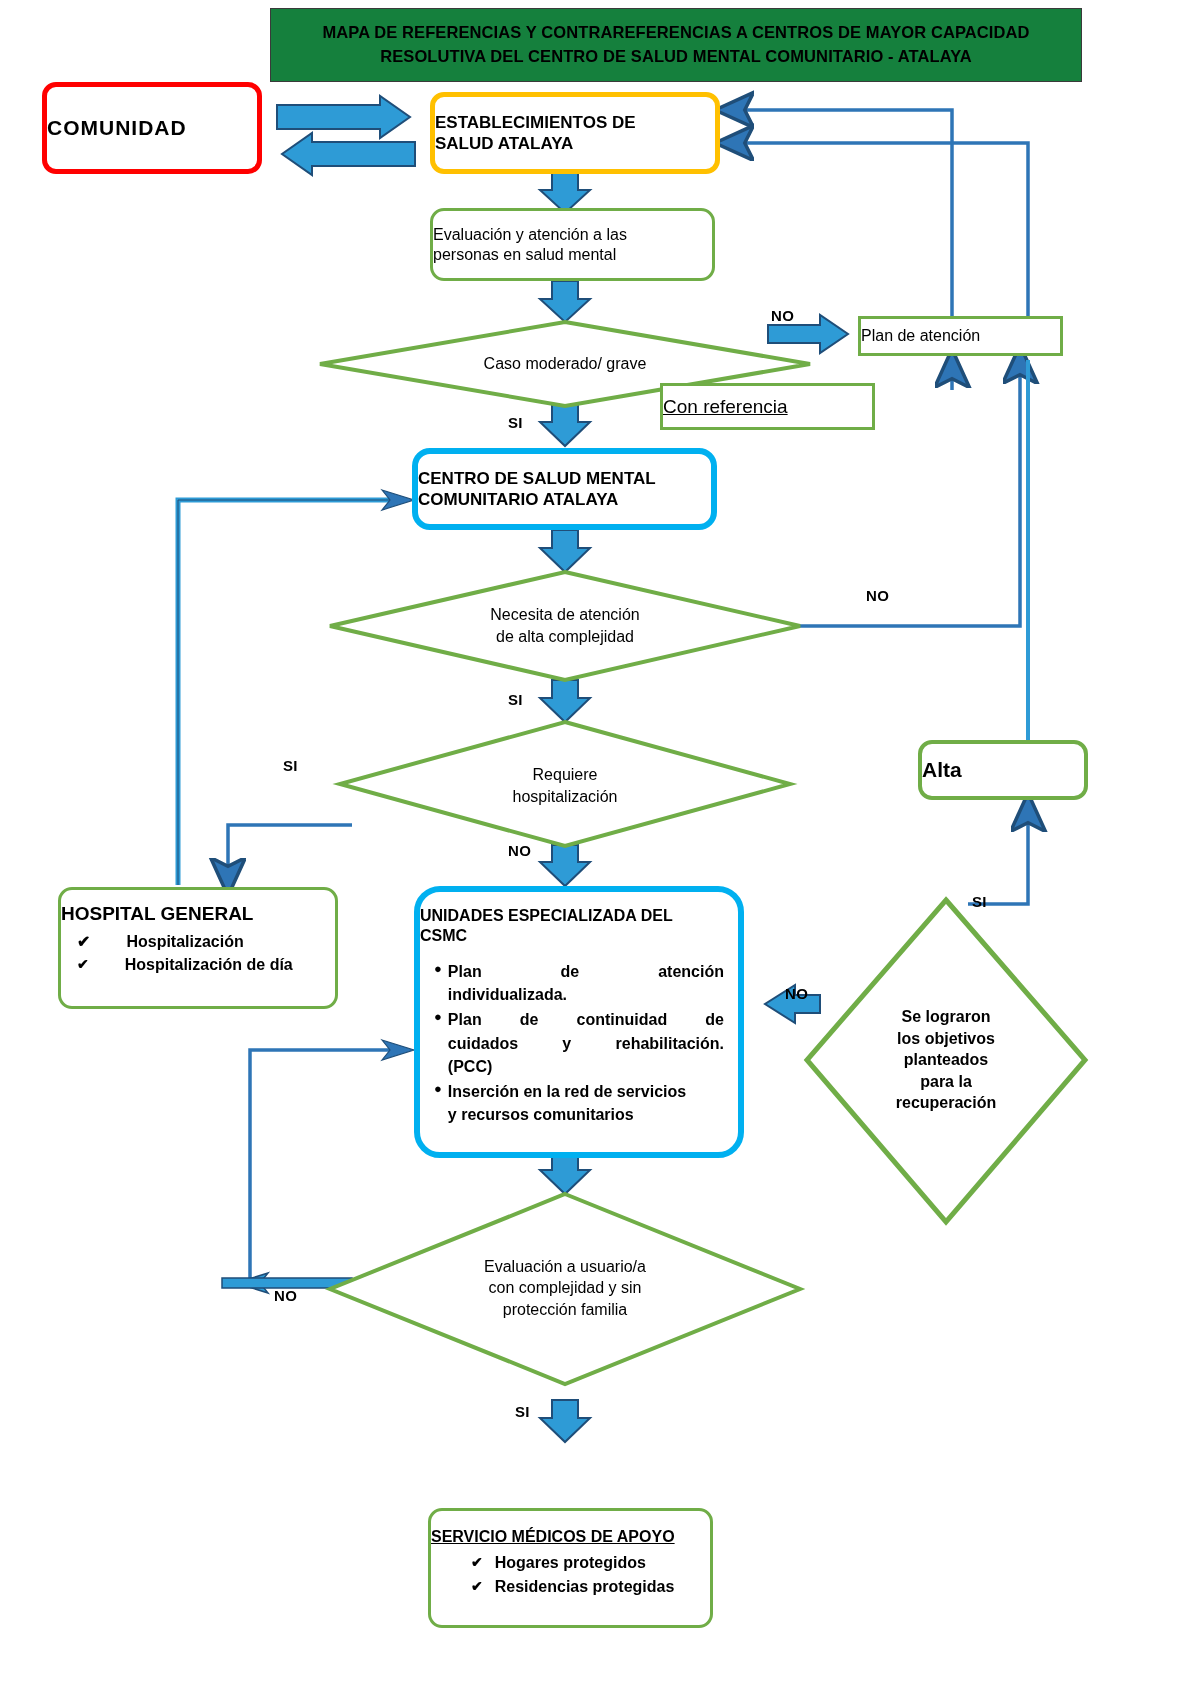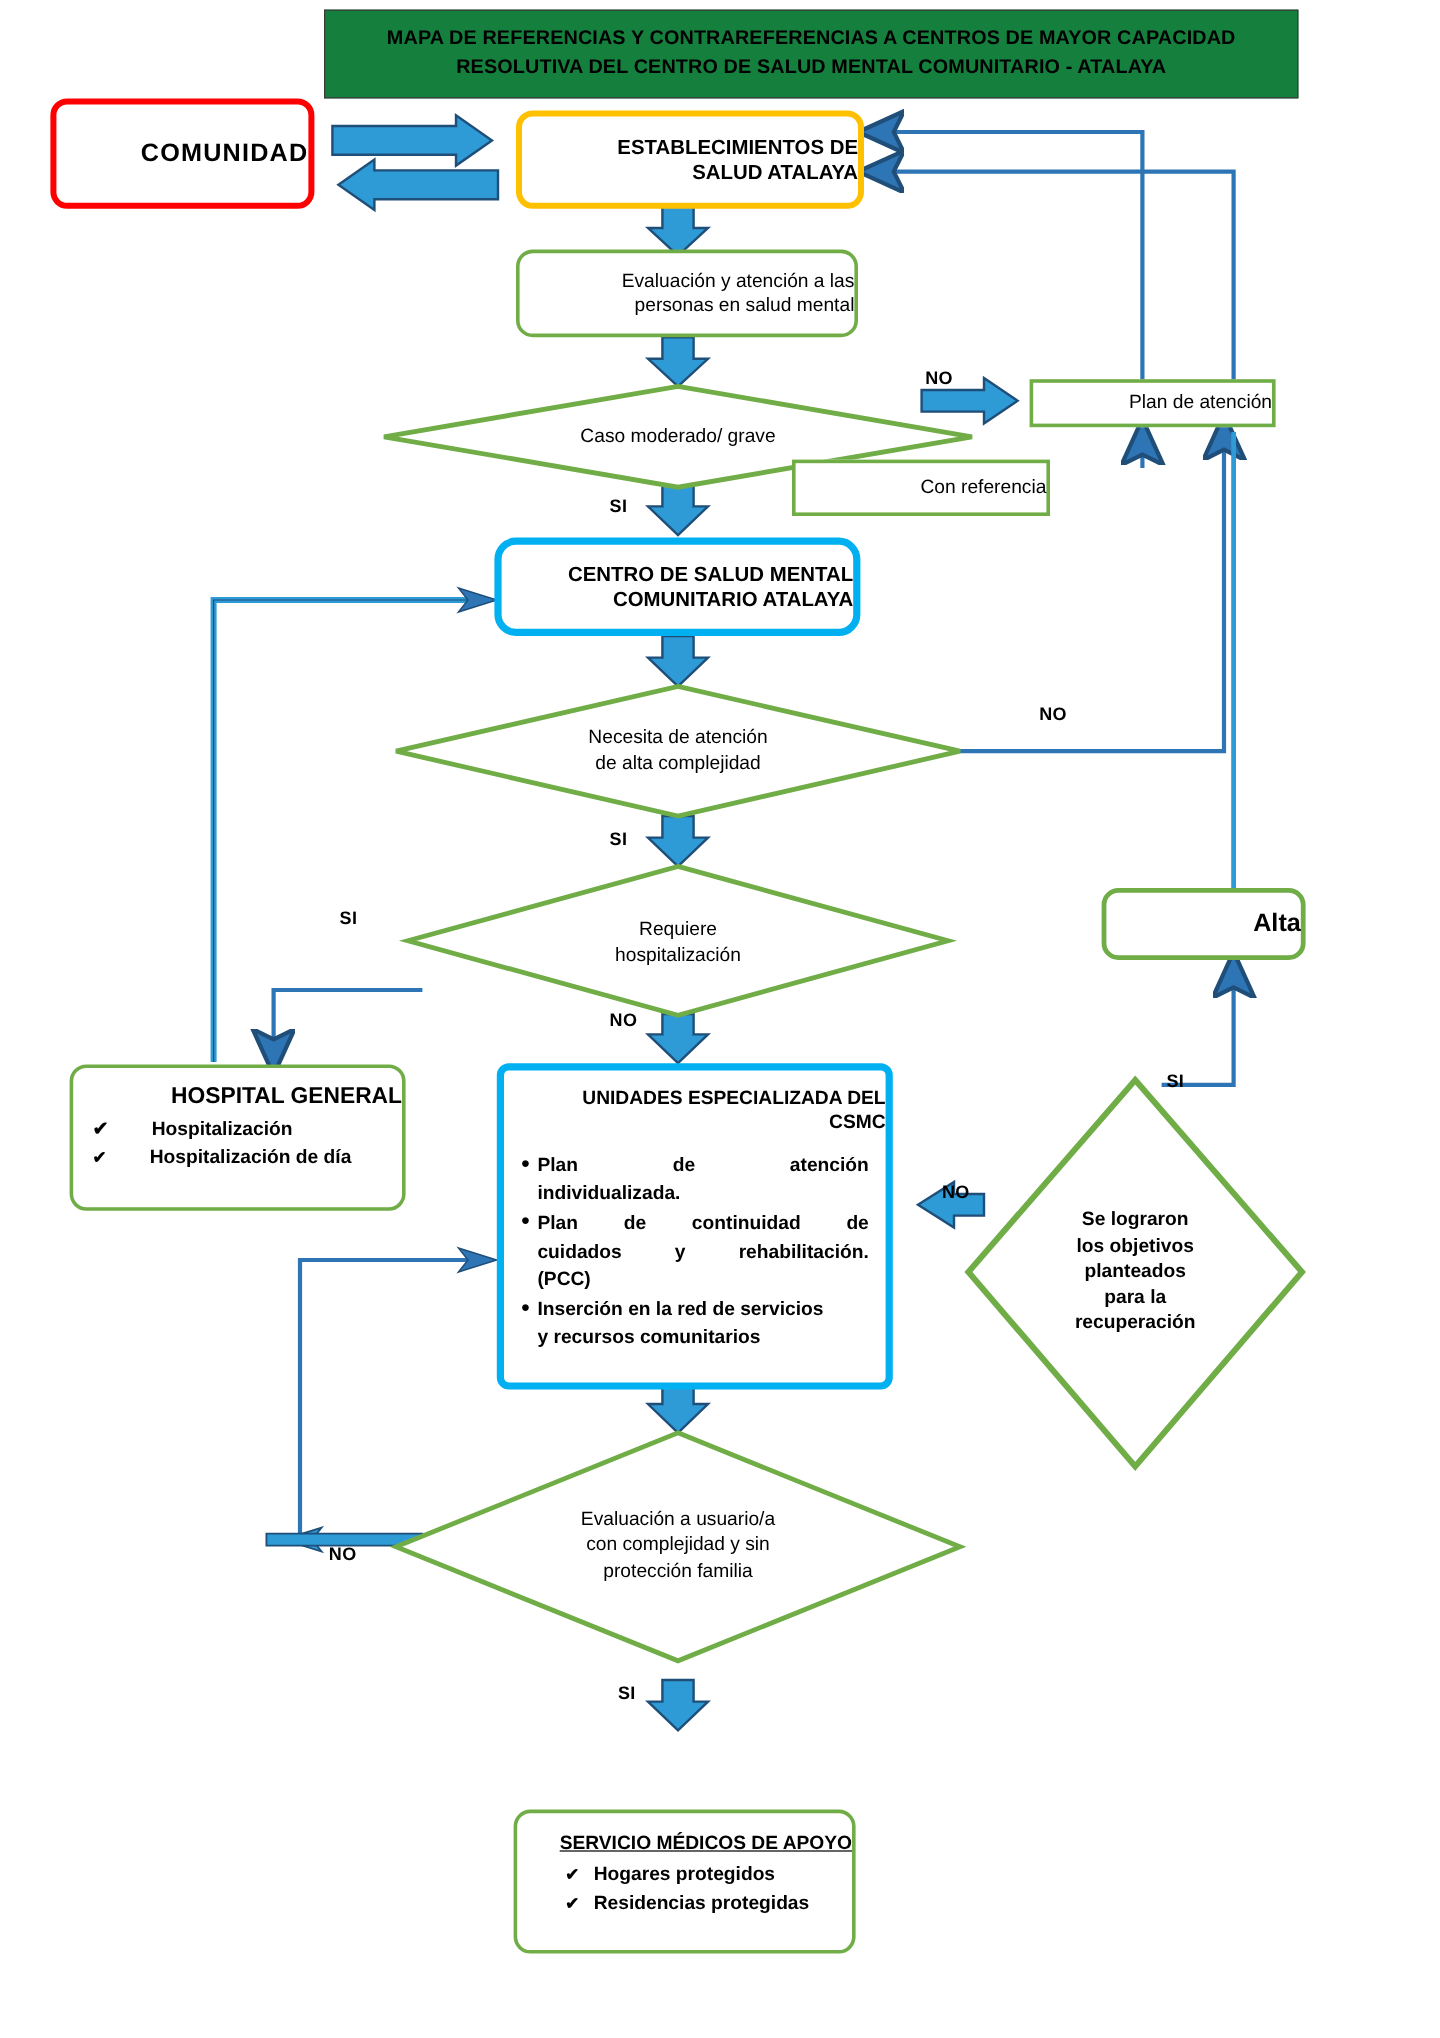--- a/index.html
+++ b/index.html
@@ -1,20 +1,20 @@
 <!DOCTYPE html>
 <html><head>
 <meta charset="utf-8">
 <style>
   html,body{margin:0;padding:0;background:#ffffff;}
   body{font-family:"Liberation Sans", sans-serif;}
   #page{position:relative;width:1200px;height:1698px;background:#fff;overflow:hidden;}
   svg.layer{position:absolute;left:0;top:0;width:1200px;height:1698px;pointer-events:none;}
   .node{position:absolute;box-sizing:border-box;display:flex;flex-direction:column;
-        align-items:flex-end;justify-content:center;text-align:center;background:#fff;}
+        align-items:flex-start;justify-content:center;text-align:center;background:#fff;}
   .rbox{border-radius:14px;}
   .txt{color:#000;line-height:1.25;}
   .bold{font-weight:bold;}
   .lbl{position:absolute;font-weight:bold;color:#000;font-size:15px;letter-spacing:.3px;}
   .titlebox{position:absolute;border:1.5px solid #3a3a3a;background:#15803d;
             display:flex;flex-direction:column;align-items:center;justify-content:center;}
   .titlebox div{font-weight:bold;font-size:16.5px;line-height:1.45;color:#000;letter-spacing:.1px;}
   .diamond-text{position:absolute;display:flex;flex-direction:column;align-items:center;
                 justify-content:center;text-align:left;font-size:16px;color:#000;line-height:1.35;}
   .blist{text-align:left;width:100%;padding:0 14px;box-sizing:border-box;font-size:16px;}
@@ -151,21 +151,21 @@
   <div class="node rbox" style="left:430px;top:208px;width:285px;height:73px;border:3px solid #70AD47;">
     <span class="txt" style="font-size:16px;">Evaluación y atención a las</span>
     <span class="txt" style="font-size:16px;">personas en salud mental</span>
   </div>
 
   <div class="diamond-text" style="left:420px;top:348px;width:290px;height:32px;">
     <span>Caso moderado/ grave</span>
   </div>
 
   <div class="node" style="left:660px;top:383px;width:215px;height:47px;border:3px solid #70AD47;">
-    <span class="txt" style="font-size:16px;">Con referencia</span>
+    <span class="txt" style="font-size:19px;text-decoration:underline;">Con referencia</span>
   </div>
 
   <div class="node" style="left:858px;top:316px;width:205px;height:40px;border:3px solid #70AD47;">
     <span class="txt" style="font-size:16px;">Plan de atención</span>
   </div>
 
   <div class="node rbox" style="left:412px;top:448px;width:305px;height:82px;border:6px solid #00B0F0;border-radius:18px;">
     <span class="txt bold" style="font-size:17px;">CENTRO DE SALUD MENTAL</span>
     <span class="txt bold" style="font-size:17px;">COMUNITARIO ATALAYA</span>
   </div>
@@ -192,21 +192,21 @@
         <span>✔</span>
         <span style="margin-left:24px;">Hospitalización</span>
       </div>
       <div class="chkrow" style="margin-top:2px;">
         <span style="font-size:14px;">✔</span>
         <span style="margin-left:24px;max-width:170px;">Hospitalización de día</span>
       </div>
     </div>
   </div>
 
-  <div class="node rbox" style="left:414px;top:886px;width:330px;height:272px;border:6px solid #00B0F0;border-radius:10px;
+  <div class="node rbox" style="left:414px;top:886px;width:330px;height:272px;border:6px solid #00B0F0;border-radius:26px;
               justify-content:flex-start;padding-top:14px;">
     <span class="txt bold" style="font-size:16px;">UNIDADES ESPECIALIZADA DEL</span>
     <span class="txt bold" style="font-size:16px;">CSMC</span>
 
     <div class="blist" style="margin-top:12px;">
       <div class="brow">
         <span class="bdot">●</span>
         <div style="flex:1;">
           <div class="bjt">Plan de atención</div>
           <div class="bjt last">individualizada.</div>

